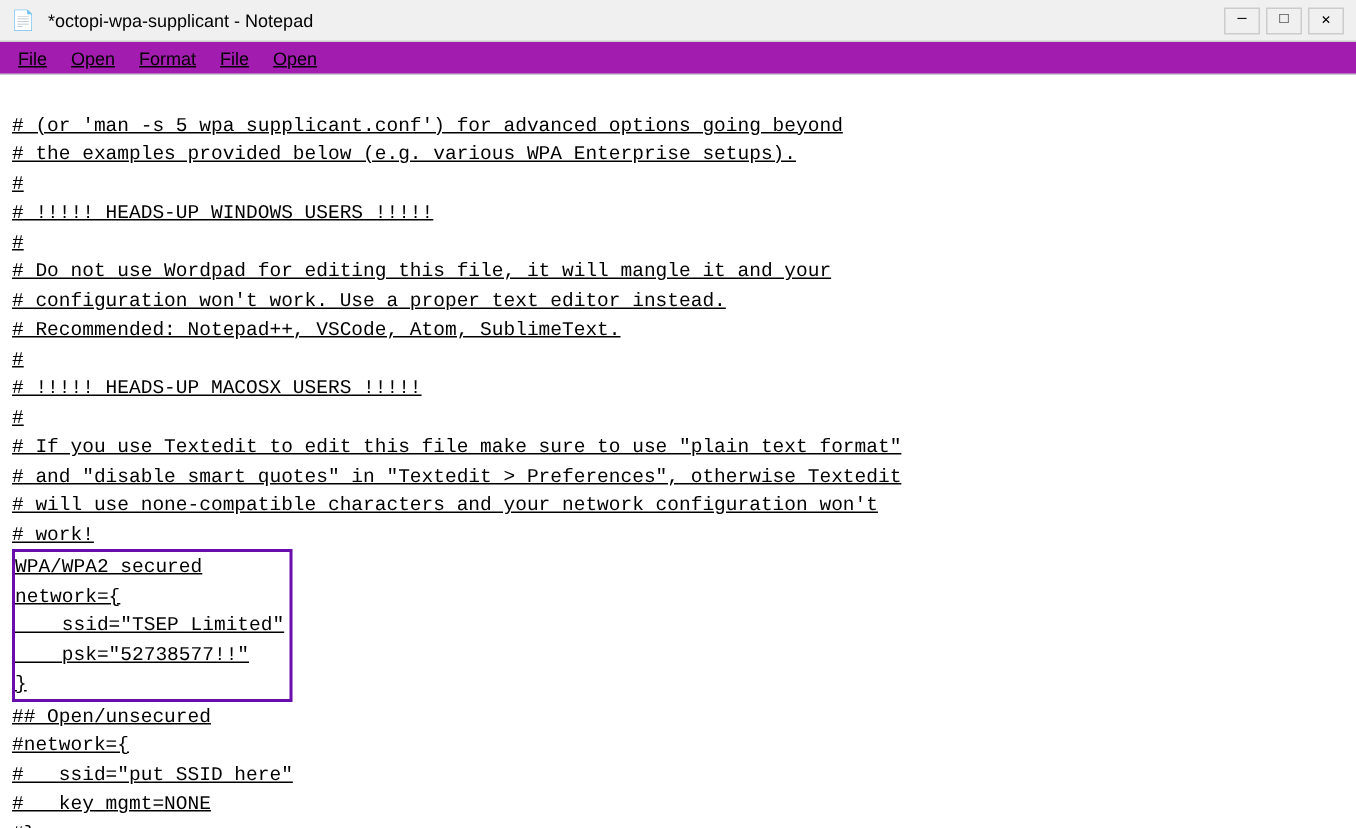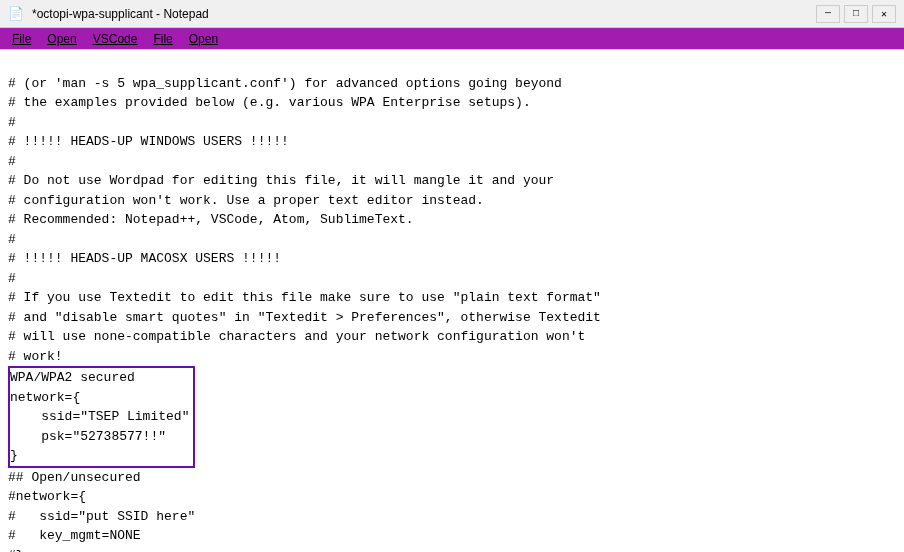--- a/index.html
+++ b/index.html
@@ -84,37 +84,38 @@
       overflow: auto;
       white-space: pre;
       font-family: 'Courier New', Courier, monospace;
       font-size: 13px;
       line-height: 1.5;
     }
 
     .line {
       display: block;
       white-space: pre;
+      text-decoration: underline;
     }
   </style>
 </head>
 <body>
 
 <div class="title-bar">
   <span class="title-bar-icon">📄</span>
   <span class="title-bar-text">*octopi-wpa-supplicant - Notepad</span>
   <div class="title-bar-controls">
     <div class="title-bar-btn">─</div>
     <div class="title-bar-btn">□</div>
     <div class="title-bar-btn">✕</div>
   </div>
 </div>
 
 <div class="menu-bar">
   <span class="menu-item">File</span>
   <span class="menu-item">Open</span>
-  <span class="menu-item">VSCode</span>
+  <span class="menu-item">Format</span>
   <span class="menu-item">File</span>
   <span class="menu-item">Open</span>
 </div>
 
 <div class="editor-area" id="editor-content">
 <span class="line"># (or 'man -s 5 wpa_supplicant.conf') for advanced options going beyond</span><span class="line"># the examples provided below (e.g. various WPA Enterprise setups).</span><span class="line">#</span><span class="line"># !!!!! HEADS-UP WINDOWS USERS !!!!!</span><span class="line">#</span><span class="line"># Do not use Wordpad for editing this file, it will mangle it and your</span><span class="line"># configuration won't work. Use a proper text editor instead.</span><span class="line"># Recommended: Notepad++, VSCode, Atom, SublimeText.</span><span class="line">#</span><span class="line"># !!!!! HEADS-UP MACOSX USERS !!!!!</span><span class="line">#</span><span class="line"># If you use Textedit to edit this file make sure to use "plain text format"</span><span class="line"># and "disable smart quotes" in "Textedit &gt; Preferences", otherwise Textedit</span><span class="line"># will use none-compatible characters and your network configuration won't</span><span class="line"># work!</span><span class="line"></span><span style="display: inline-block; border: 2px solid rgb(106, 13, 173); padding: 0px 4px 0px 0px; margin-left: 0px;"><span class="line">WPA/WPA2 secured</span><span class="line">network={</span><span class="line">    ssid="TSEP Limited"</span><span class="line">    psk="52738577!!"</span><span class="line">}</span></span><span class="line"></span><span class="line">## Open/unsecured</span><span class="line">#network={</span><span class="line">#   ssid="put SSID here"</span><span class="line">#   key_mgmt=NONE</span><span class="line">#}</span></div>
 
 </body></html>

